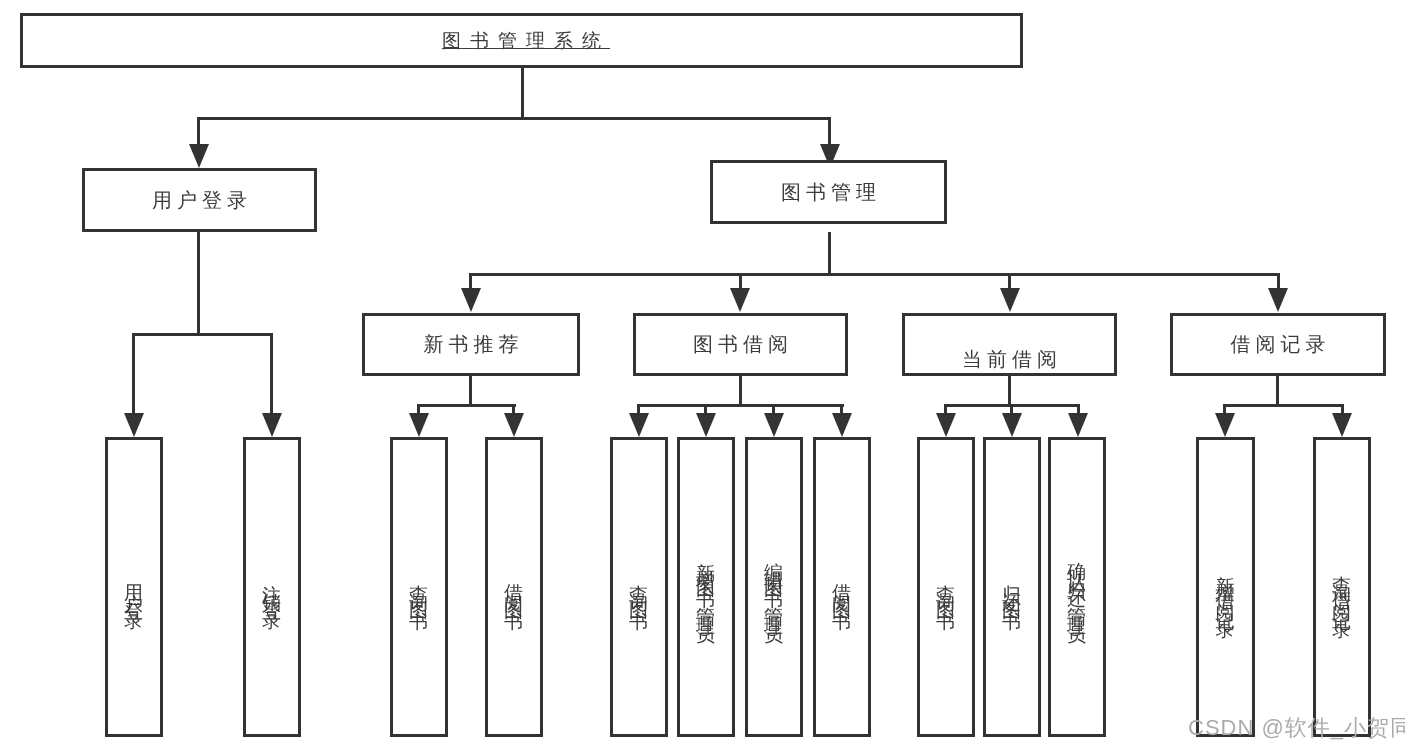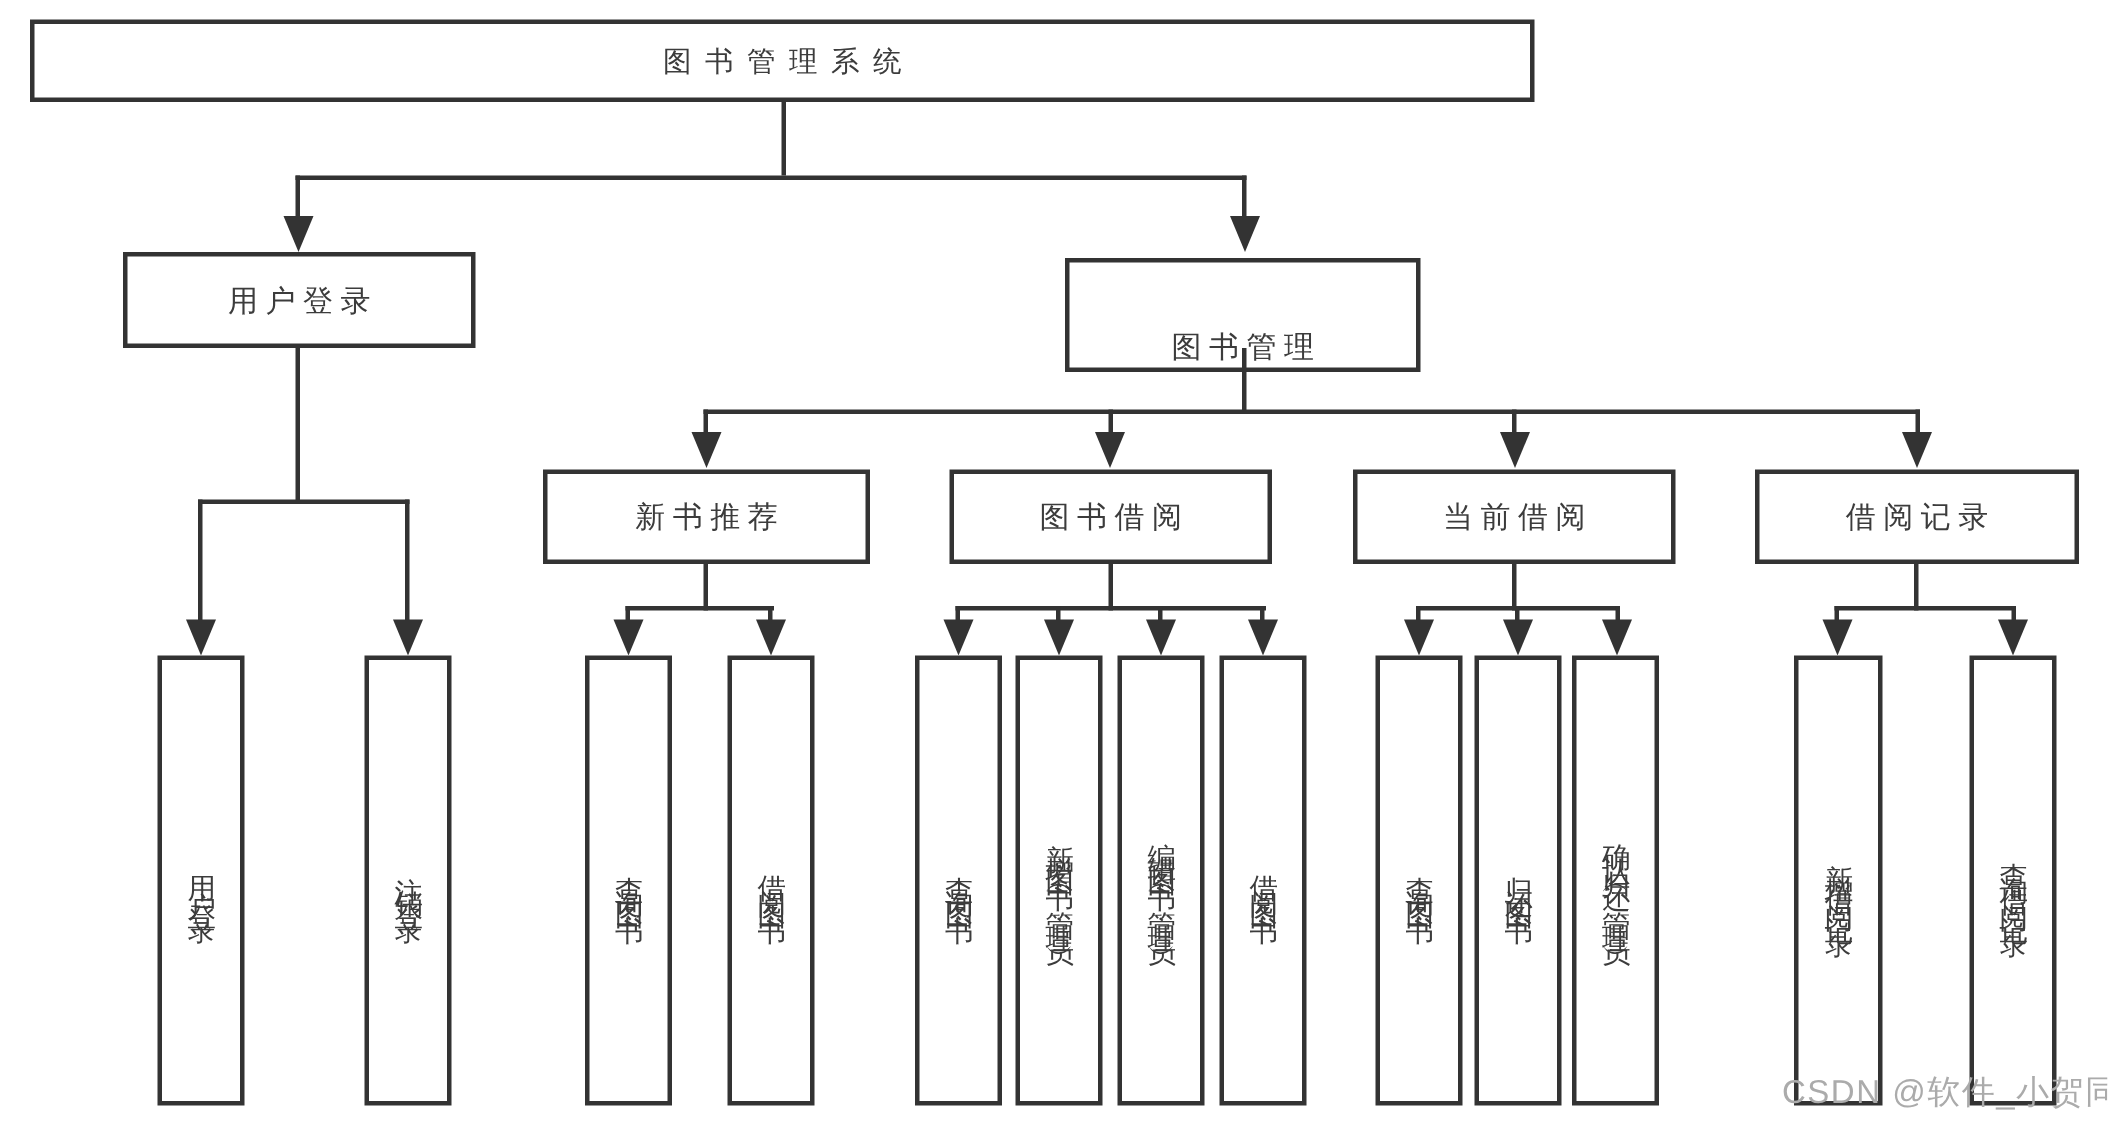--- a/index.html
+++ b/index.html
@@ -6,21 +6,21 @@
   #stage {
     position:relative; width:1405px; height:747px; background:#ffffff;
     font-family:"Liberation Sans","DejaVu Sans",sans-serif; overflow:hidden;
   }
   .box {
     position:absolute; box-sizing:border-box; background:#ffffff;
     border:3px solid #333333; display:flex; align-items:center; justify-content:center;
     color:#3c3c3c;
   }
   .hlabel { font-size:20px; letter-spacing:5px; text-indent:5px; white-space:nowrap; }
-  .root-label { font-size:19px; letter-spacing:9px; text-indent:9px; }
+  .root-label { font-size:19px; letter-spacing:9px; text-indent:9px;text-decoration:underline; }
   .vbox {
     writing-mode:vertical-rl; font-size:19px; letter-spacing:9px;
     line-height:1; white-space:nowrap;
   }
   .line { position:absolute; background:#333333; }
   .arrow {
     position:absolute; width:0; height:0;
     border-left:10px solid transparent; border-right:10px solid transparent;
     border-top:24px solid #333333;
   }
@@ -41,21 +41,21 @@
   <div class="line" style="left:521px; top:68px; width:3px; height:49px;"></div>
   <div class="line" style="left:197px; top:117px; width:634px; height:3px;"></div>
   <div class="line" style="left:197px; top:117px; width:3px; height:33px;"></div>
   <div class="line" style="left:828px; top:117px; width:3px; height:33px;"></div>
   <div class="arrow" style="left:189px; top:144px;"></div>
   <div class="arrow" style="left:820px; top:144px;"></div>
 
   <div class="box" style="left:82px; top:168px; width:235px; height:64px;">
     <span class="hlabel">用户登录</span>
   </div>
-  <div class="box" style="left:710px; top:172px; width:237px; height:76px;align-items:flex-end;">
+  <div class="box" style="left:710px; top:160px; width:237px; height:64px;">
     <span class="hlabel">图书管理</span>
   </div>
 
   <div class="line" style="left:197px; top:232px; width:3px; height:104px;"></div>
   <div class="line" style="left:132px; top:333px; width:141px; height:3px;"></div>
   <div class="line" style="left:132px; top:333px; width:3px; height:84px;"></div>
   <div class="line" style="left:270px; top:333px; width:3px; height:84px;"></div>
   <div class="arrow" style="left:124px; top:413px;"></div>
   <div class="arrow" style="left:262px; top:413px;"></div>
 
@@ -69,21 +69,21 @@
   <div class="arrow" style="left:730px; top:288px;"></div>
   <div class="arrow" style="left:1000px; top:288px;"></div>
   <div class="arrow" style="left:1268px; top:288px;"></div>
 
   <div class="box" style="left:633px; top:313px; width:215px; height:63px;">
     <span class="hlabel">图书借阅</span>
   </div>
   <div class="box" style="left:362px; top:313px; width:218px; height:63px;">
     <span class="hlabel">新书推荐</span>
   </div>
-  <div class="box" style="left:902px; top:313px; width:215px; height:63px;">
+  <div class="box" style="left:902px; top:313px; width:215px; height:63px;align-items:flex-end;">
     <span class="hlabel">当前借阅</span>
   </div>
   <div class="box" style="left:1170px; top:313px; width:216px; height:63px;">
     <span class="hlabel">借阅记录</span>
   </div>
 
   <div class="line" style="left:469px; top:376px; width:3px; height:31px;"></div>
   <div class="line" style="left:417px; top:404px; width:99px; height:3px;"></div>
   <div class="line" style="left:417px; top:404px; width:3px; height:14px;"></div>
   <div class="line" style="left:512px; top:404px; width:3px; height:14px;"></div>

